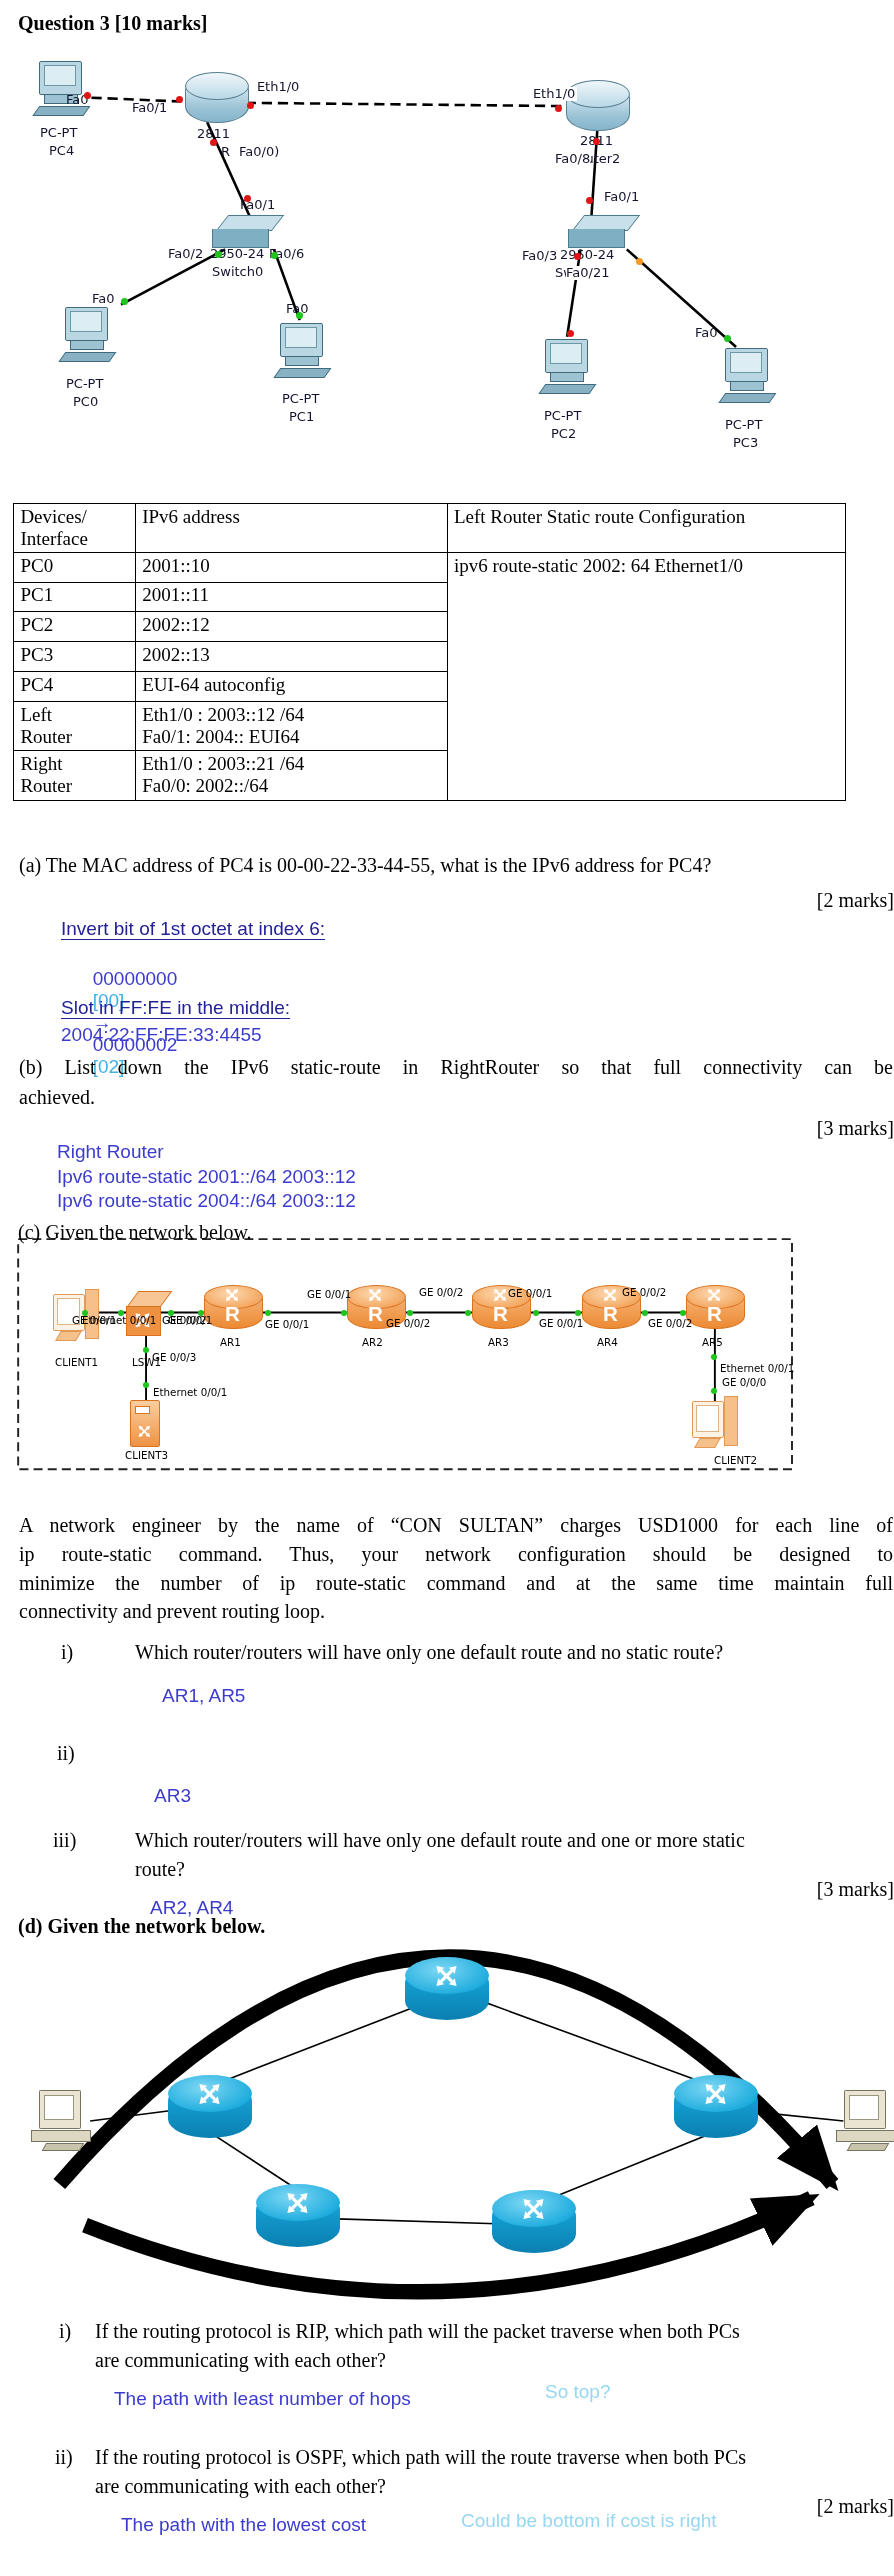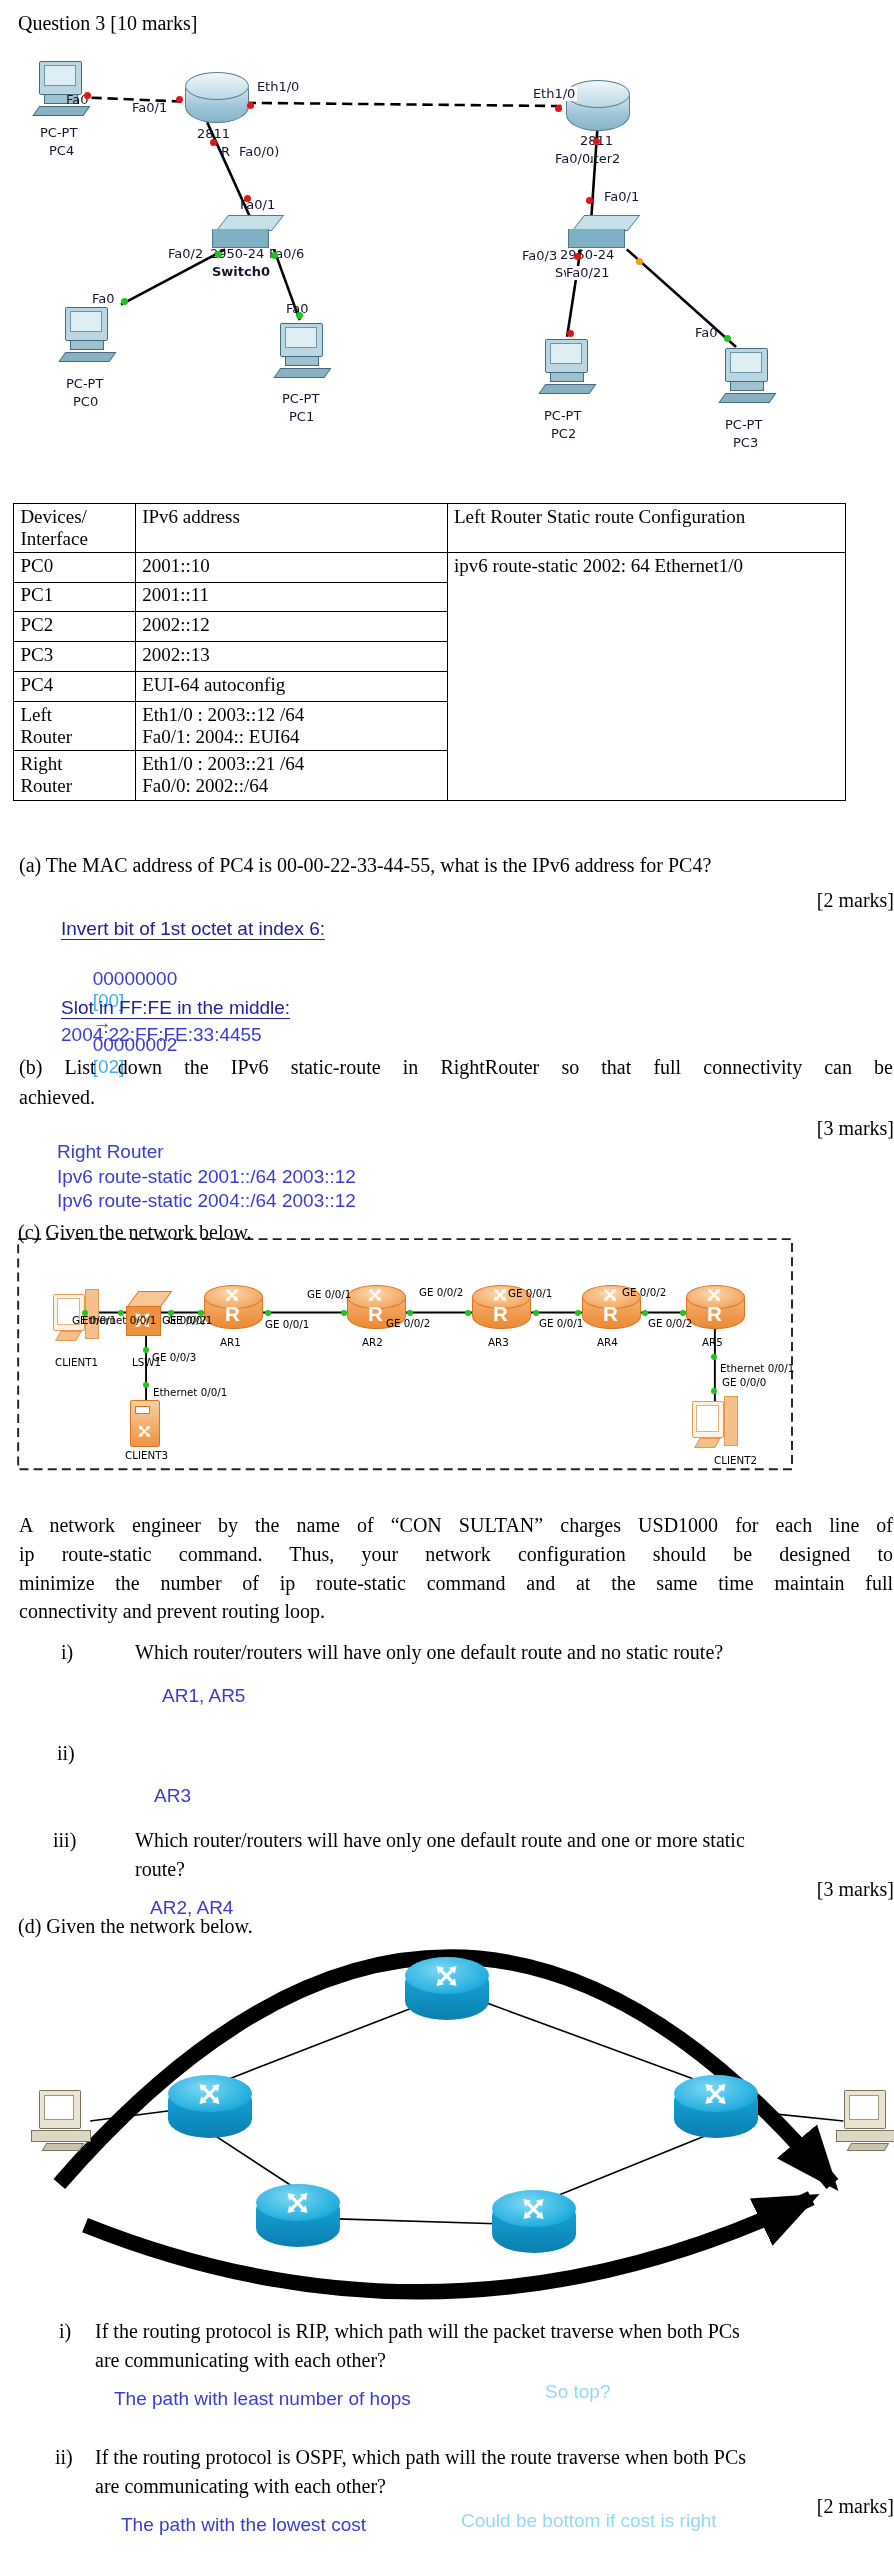--- a/index.html
+++ b/index.html
@@ -1,21 +1,21 @@
 <!DOCTYPE html>
 <html style="font-size:10.3px"><head>
 <meta charset="utf-8">
 <style>
   html,body{margin:0;padding:0;background:#fff;}
   .page{position:relative;width:895px;height:2576px;background:#fff;overflow:hidden;
         font-family:"Liberation Serif",serif;color:#000;}
   .layer{position:absolute;inset:0;}
   .txt{position:absolute;font-size:20px;line-height:1.3;white-space:pre;}
   .just{text-align:justify;text-align-last:justify;white-space:normal;}
-  .bold{font-weight:normal;}
+  .bold{font-weight:bold;}
   .marks{position:absolute;left:733px;width:161px;text-align:right;font-size:20px;}
   .ans{position:absolute;font-family:"Liberation Sans",sans-serif;font-size:19px;color:#3c3bcf;white-space:pre;}
   .ans.head{color:#232196;text-decoration:underline;text-underline-offset:3.9px;}
   .ans .cy{color:#41b1e8;}
   .note{position:absolute;font-family:"Liberation Sans",sans-serif;font-size:19px;color:#96d7f2;white-space:pre;}
   
   .lbl{position:absolute;font-family:"DejaVu Sans",sans-serif;font-size:13px;color:#14142e;white-space:pre;line-height:1.05;}
   .ensp .lbl{font-size:10.3px;color:#000;}
   .lbl.boxed{background:#fff;padding:0 1.9px;}
   .lbl.cover{background:#fff;}
@@ -309,32 +309,32 @@
       <span class="lbl" style="left: 132px; top: 101px;">Fa0/1</span>
       <span class="lbl boxed" style="left: 255px; top: 80px;">Eth1/0</span>
       <span class="lbl boxed" style="left: 531px; top: 87px;">Eth1/0</span>
       <span class="lbl" style="left: 197px; top: 127px;">2811</span>
       <span class="lbl" style="left: 221px; top: 145px;">R</span>
       <span class="lbl" style="left: 239px; top: 145px;">Fa0/0)</span>
       <span class="lbl" style="left: 240px; top: 198px;">Fa0/1</span>
       <span class="lbl" style="left: 168px; top: 247px;">Fa0/2</span>
       <span class="lbl" style="left: 210px; top: 247px;">2950-24</span>
       <span class="lbl" style="left: 269px; top: 247px;">Fa0/6</span>
-      <span class="lbl" style="left: 212px; top: 265px; font-weight: bold;">Switch0</span>
+      <span class="lbl" style="left: 212px; top: 265px;">Switch0</span>
       <span class="lbl" style="left: 92px; top: 292px;">Fa0</span>
       <span class="lbl" style="left: 286px; top: 302px;">Fa0</span>
       <span class="lbl" style="left: 40px; top: 126px;">PC-PT</span>
       <span class="lbl" style="left: 49px; top: 144px;">PC4</span>
       <span class="lbl" style="left: 66px; top: 377px;">PC-PT</span>
       <span class="lbl" style="left: 73px; top: 395px;">PC0</span>
       <span class="lbl" style="left: 282px; top: 392px;">PC-PT</span>
       <span class="lbl" style="left: 289px; top: 410px;">PC1</span>
       <span class="lbl" style="left: 580px; top: 134px;">2811</span>
       <span class="lbl" style="left: 569px; top: 152px;">Router2</span>
-      <span class="lbl cover" style="left: 555px; top: 152px;">Fa0/0</span>
+      <span class="lbl cover" style="left: 555px; top: 152px;">Fa0/8</span>
       <span class="lbl" style="left: 604px; top: 190px;">Fa0/1</span>
       <span class="lbl" style="left: 522px; top: 249px;">Fa0/3</span>
       <span class="lbl" style="left: 560px; top: 248px;">2950-24</span>
       <span class="lbl" style="left: 555px; top: 266px;">Switch1</span>
       <span class="lbl cover" style="left: 566px; top: 266px;">Fa0/21</span>
       <span class="lbl" style="left: 544px; top: 409px;">PC-PT</span>
       <span class="lbl" style="left: 551px; top: 427px;">PC2</span>
       <span class="lbl" style="left: 725px; top: 418px;">PC-PT</span>
       <span class="lbl" style="left: 733px; top: 436px;">PC3</span>
       <span class="lbl" style="left: 695px; top: 326px;">Fa0</span>

